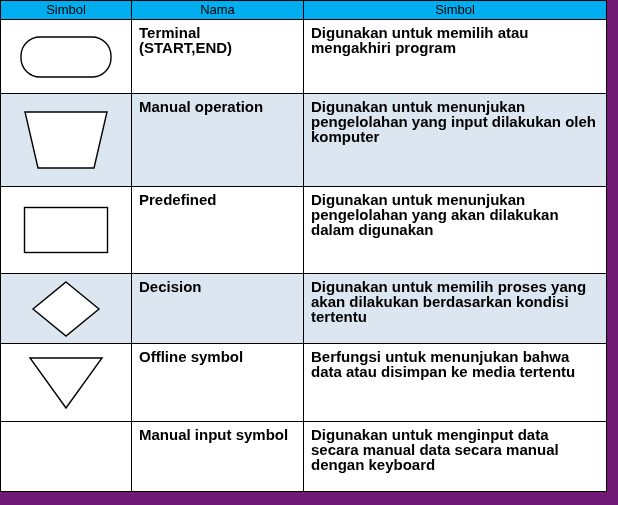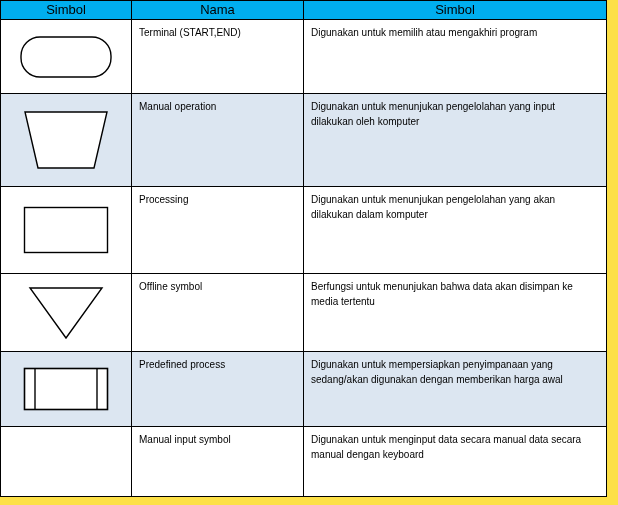--- a/index.html
+++ b/index.html
@@ -10,21 +10,21 @@
   body {
     width: 618px;
     height: 505px;
     overflow: hidden;
     font-family: "Liberation Sans", sans-serif;
   }
   #page {
     position: relative;
     width: 618px;
     height: 505px;
-    background: #fde047;
+    background: #701a75;
   }
   table.flow-table {
     border-collapse: collapse;
     table-layout: fixed;
     width: 606px;
     margin: 0;
     border: 1px solid #000000;
   }
   table.flow-table col.c-symbol { width: 131px; }
   table.flow-table col.c-name   { width: 172px; }
@@ -42,23 +42,24 @@
     text-align: center;
     vertical-align: middle;
     font-weight: normal;
     font-size: 13px;
     line-height: 16px;
   }
   tbody tr.shaded td { background: #dce6f1; }
   tbody tr.plain td  { background: #ffffff; }
 
   td.cell-name, td.cell-desc {
-    font-size: 10px;
+    font-size: 15px;
     line-height: 15px;
     padding: 5px 6px 4px 7px;
+    font-weight: bold;
   }
   td.cell-symbol {
     text-align: center;
     vertical-align: middle;
   }
   .sym-wrap {
     display: flex;
     align-items: center;
     justify-content: center;
     width: 100%;
@@ -120,50 +121,48 @@
       </tr>
 
       <tr class="plain r2">
         <td class="cell-symbol">
           <div class="sym-wrap">
             <svg width="86" height="48" viewBox="0 0 86 48" aria-hidden="true">
               <rect x="1.5" y="1.5" width="83" height="45" fill="#ffffff" stroke="#000000" stroke-width="1.4"></rect>
             </svg>
           </div>
         </td>
-        <td class="cell-name">Processing</td>
-        <td class="cell-desc">Digunakan untuk menunjukan pengelolahan yang akan dilakukan dalam komputer</td>
+        <td class="cell-name">Predefined</td>
+        <td class="cell-desc">Digunakan untuk menunjukan pengelolahan yang akan dilakukan dalam digunakan</td>
       </tr>
 
+      <tr class="shaded r3">
+        <td class="cell-symbol">
+          <div class="sym-wrap">
+            <svg width="70" height="58" viewBox="0 0 70 58" aria-hidden="true">
+              <polygon points="35,2 68,29 35,56 2,29" fill="#ffffff" stroke="#000000" stroke-width="1.4"></polygon>
+            </svg>
+          </div>
+        </td>
+        <td class="cell-name">Decision</td>
+        <td class="cell-desc">Digunakan untuk memilih proses yang akan dilakukan berdasarkan kondisi tertentu</td>
+      </tr>
 
       <tr class="plain r4">
         <td class="cell-symbol">
           <div class="sym-wrap">
             <svg width="78" height="56" viewBox="0 0 78 56" aria-hidden="true">
               <polygon points="3,3 75,3 39,53" fill="#ffffff" stroke="#000000" stroke-width="1.4"></polygon>
             </svg>
           </div>
         </td>
         <td class="cell-name">Offline symbol</td>
-        <td class="cell-desc">Berfungsi untuk menunjukan bahwa data akan disimpan ke media tertentu</td>
+        <td class="cell-desc">Berfungsi untuk menunjukan bahwa data atau disimpan ke media tertentu</td>
       </tr>
 
-      <tr class="shaded r5">
-        <td class="cell-symbol">
-          <div class="sym-wrap">
-            <svg width="86" height="44" viewBox="0 0 86 44" aria-hidden="true">
-              <rect x="1.5" y="1.5" width="83" height="41" fill="#ffffff" stroke="#000000" stroke-width="1.6"></rect>
-              <line x1="12" y1="1.5" x2="12" y2="42.5" stroke="#000000" stroke-width="1.4"></line>
-              <line x1="74" y1="1.5" x2="74" y2="42.5" stroke="#000000" stroke-width="1.4"></line>
-            </svg>
-          </div>
-        </td>
-        <td class="cell-name">Predefined process</td>
-        <td class="cell-desc">Digunakan untuk mempersiapkan penyimpanaan yang sedang/akan digunakan dengan memberikan harga awal</td>
-      </tr>
 
       <tr class="plain r6">
         <td class="cell-symbol">
           <div class="sym-wrap">
             
           </div>
         </td>
         <td class="cell-name">Manual input symbol</td>
         <td class="cell-desc">Digunakan untuk menginput data secara manual data secara manual dengan keyboard</td>
       </tr>

